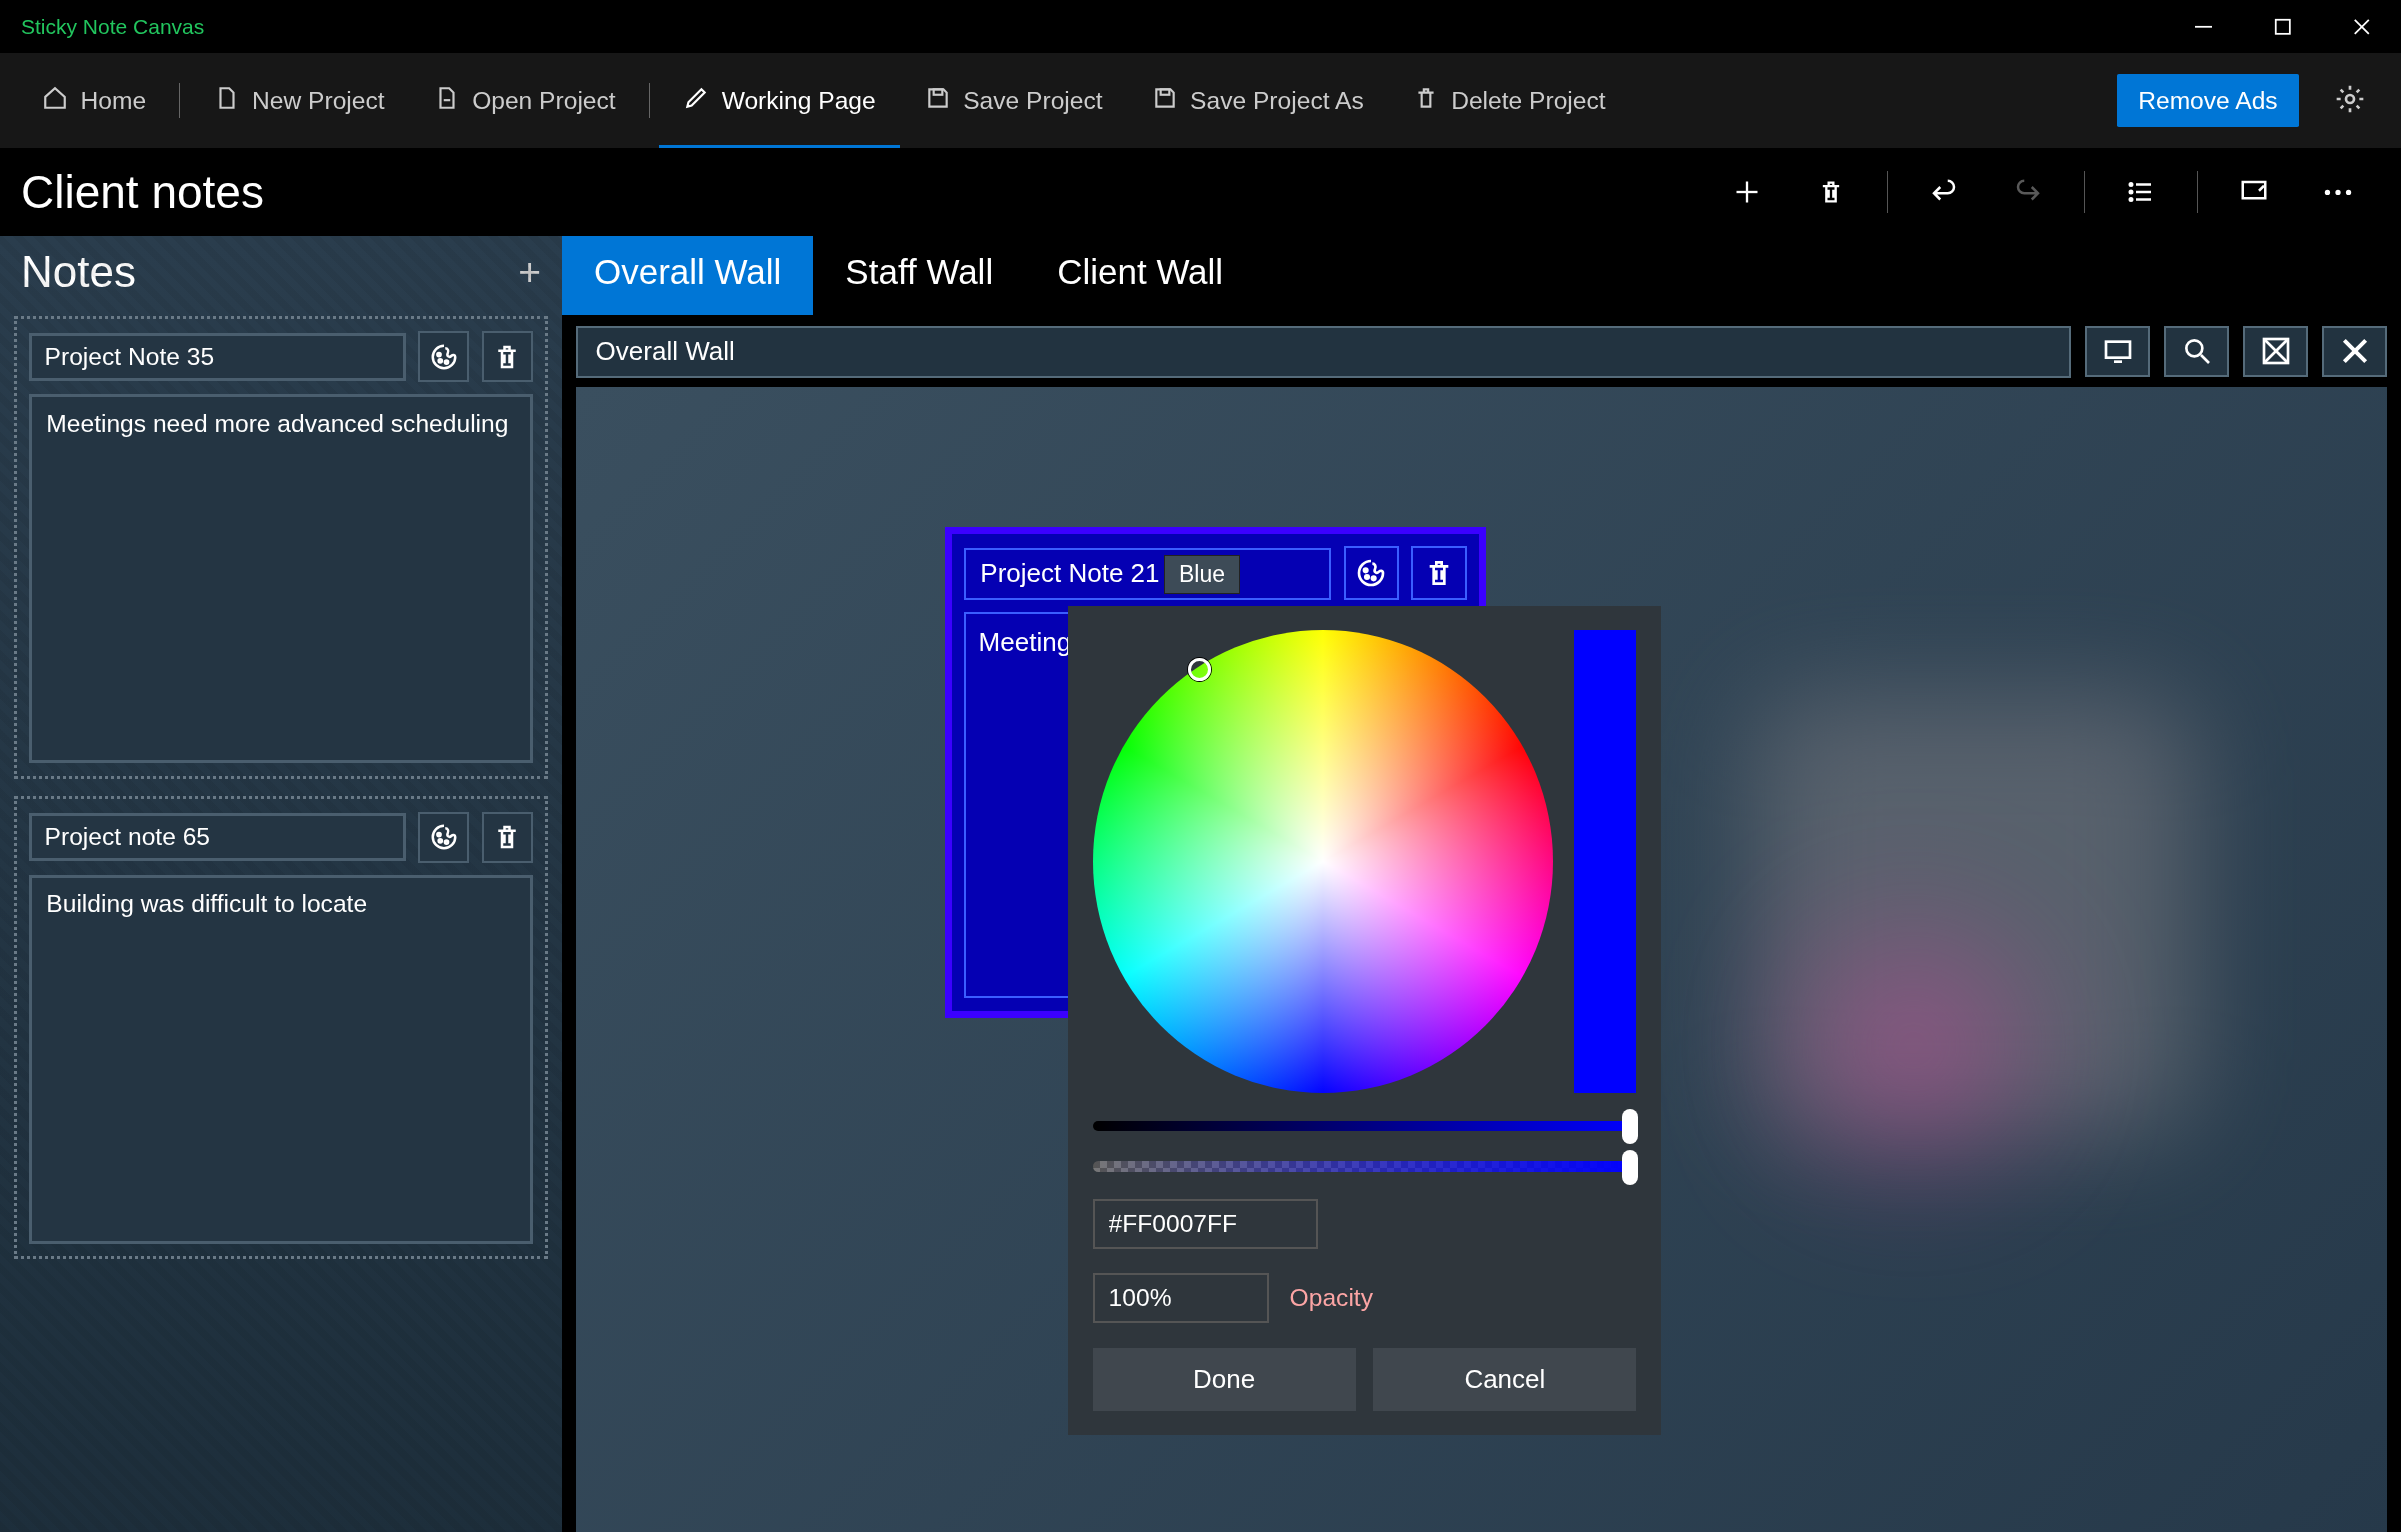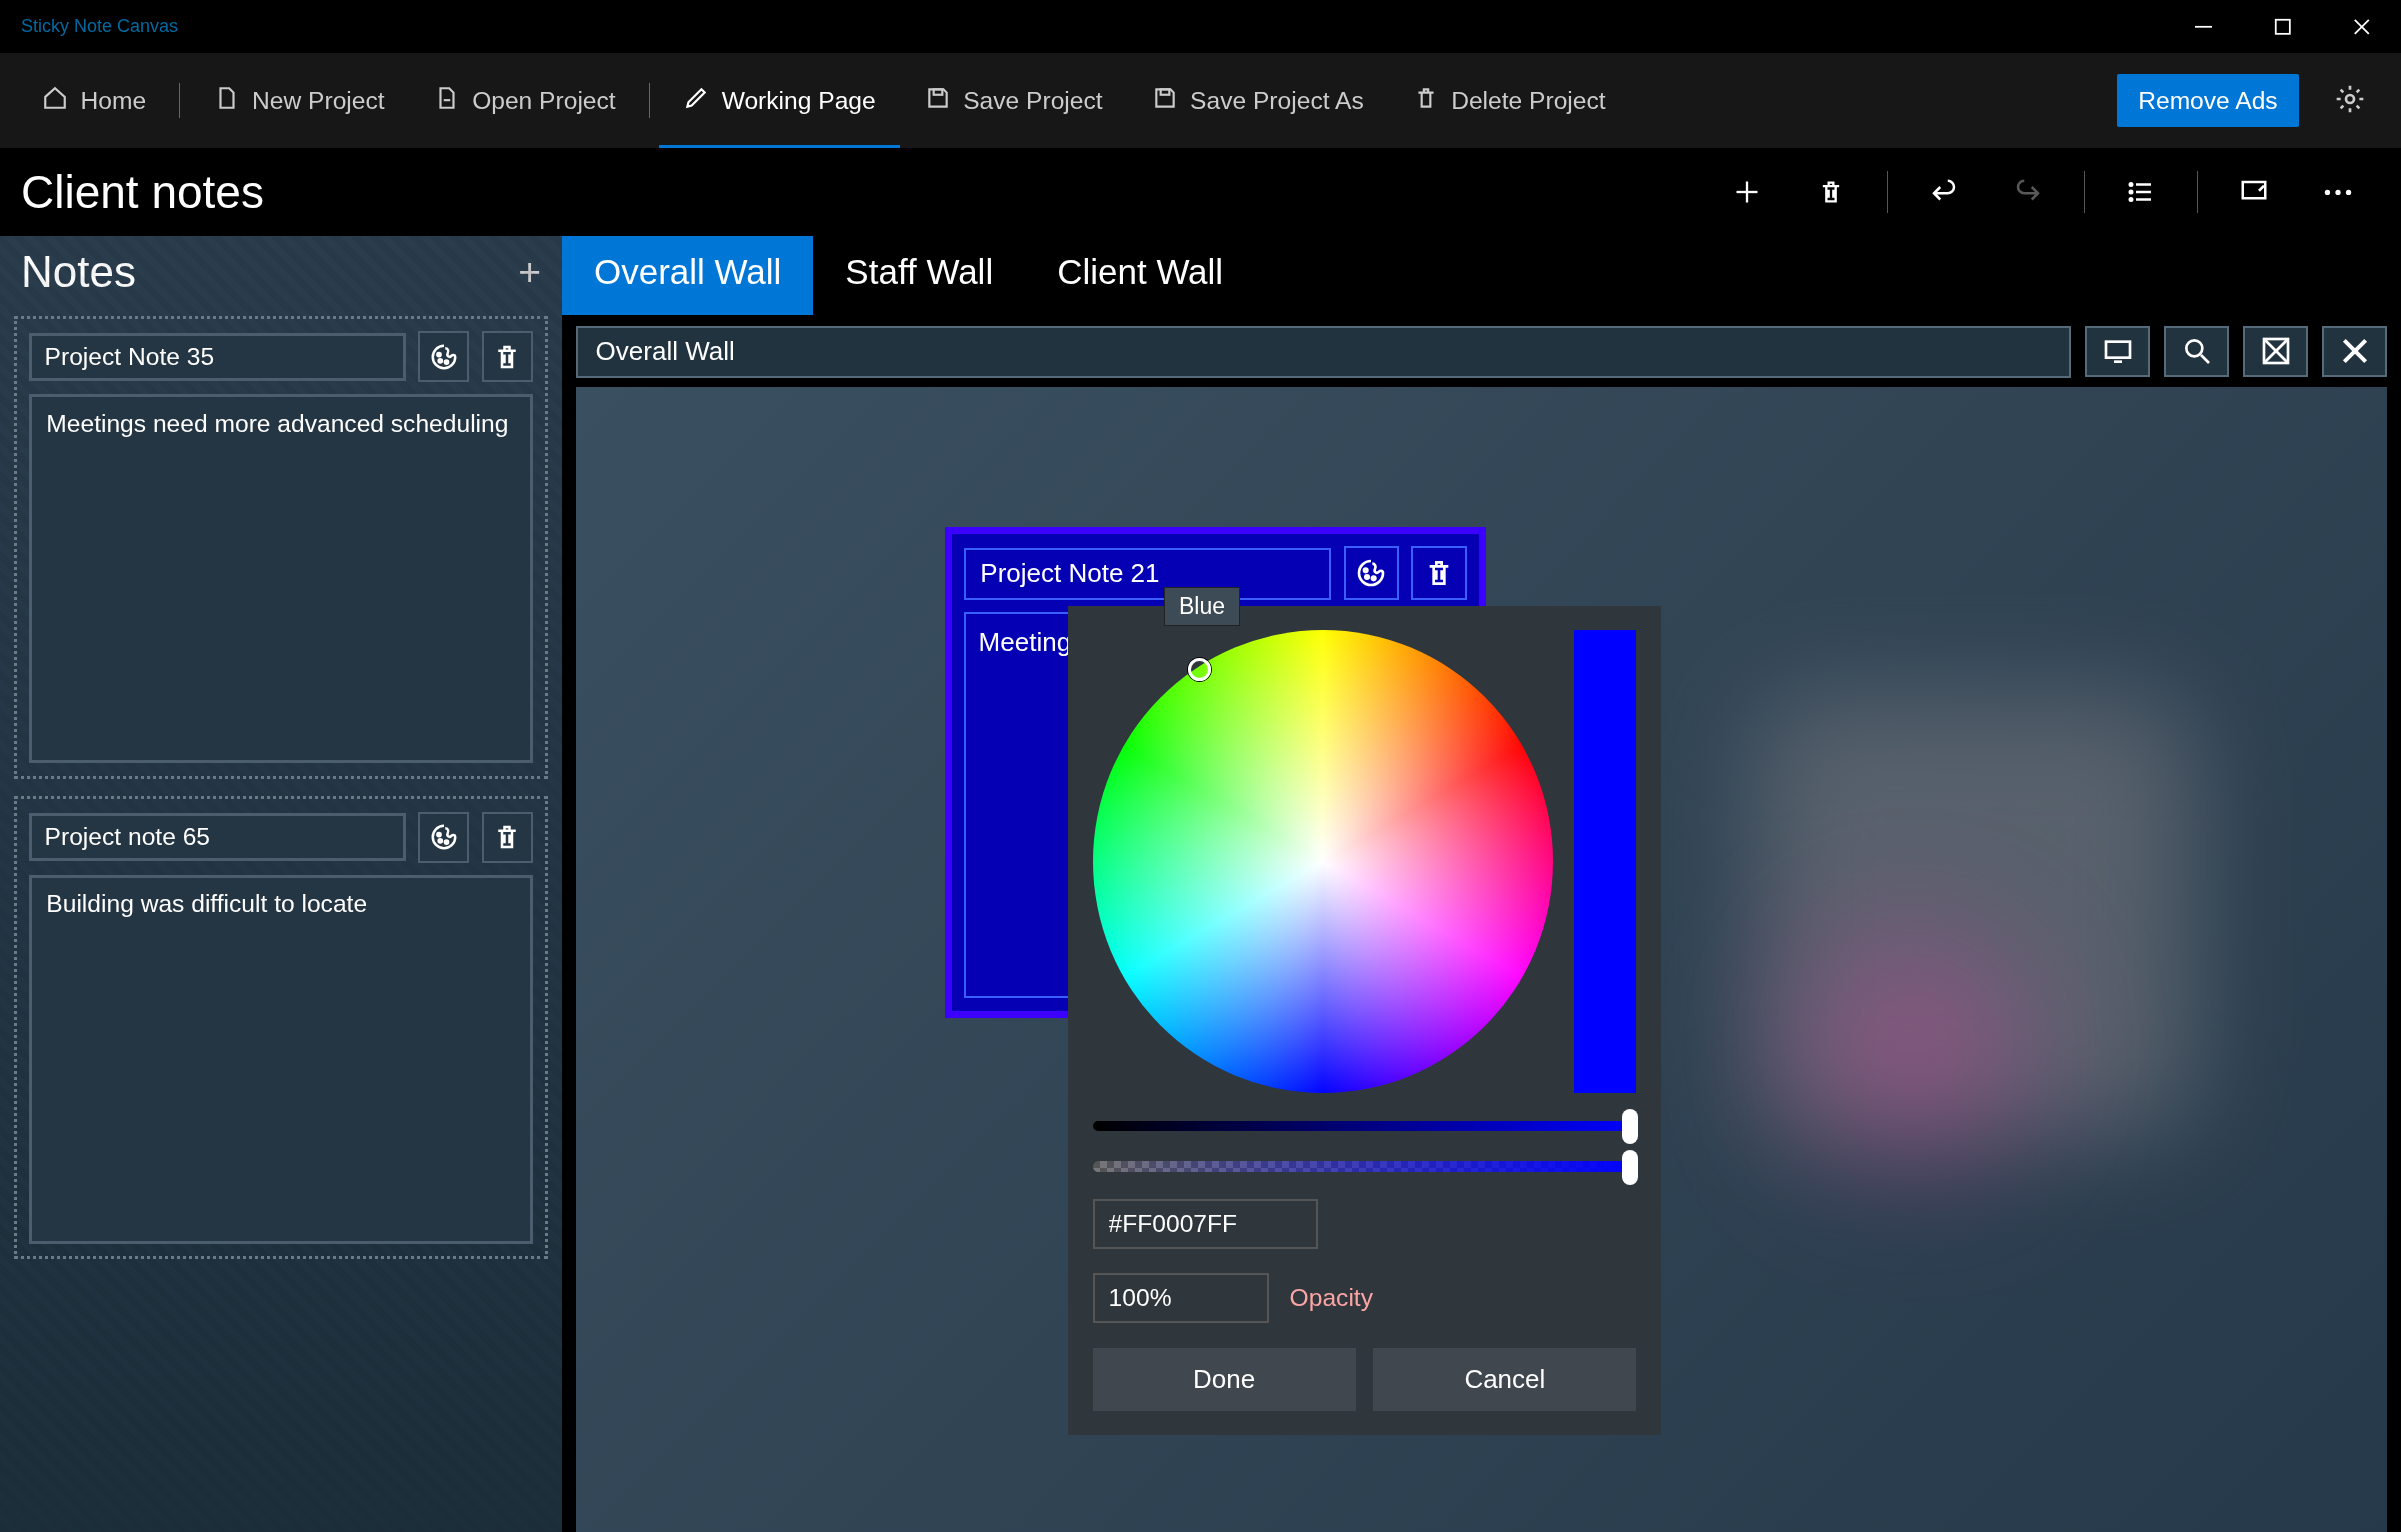--- a/index.html
+++ b/index.html
@@ -1,20 +1,20 @@
 <!DOCTYPE html>
 <html style="font-size:14px"><head>
 <meta charset="utf-8">
 <style>
   * { box-sizing: border-box; margin: 0; padding: 0; font-family: "Segoe UI", Arial, sans-serif; }
   body { background: #000; color: #fff; width: 2401px; height: 1532px; overflow: hidden; transform-origin: top left; }
   
   
   .titlebar { background: #000; height: 53px; display: flex; align-items: center; padding: 0 21px; position: relative; }
-  .titlebar .title { font-size: 18px; color: #0369a1; }
+  .titlebar .title { font-size: 21px; color: #22c55e; }
   .titlebar .winctrls { position: absolute; right: 0; top: 0; display: flex; height: 100%; }
   .titlebar .winctrls .wc { width: 79px; height: 100%; display:flex; align-items:center; justify-content:center; font-size:19.3px; color:#fff; }
 
   
   .menubar { background: #171717; height: 95px; display:flex; align-items:center; padding: 0 17.6px; gap: 0; }
   .menubar .mitem { display:flex; align-items:center; gap:12.3px; color:#ccc; padding: 0 24.6px; height: 100%; font-size:24.6px; }
   .menubar .mitem.active { color:#fff; border-bottom:3.5px solid #0076D6; padding-top:3.5px; }
   .menubar .sep { width:0.9px; height:35px; background:#666; margin: 0 8.8px; }
   .menubar .spacer { flex:1; }
   .menubar .removeads { background:#0076D6; color:#fff; padding:12.3px 21px; font-size:24.6px; border-radius:1.8px; margin-right:17.6px; }
@@ -60,21 +60,21 @@
   .canvas .blur2 { position:absolute; width:193px; height:193px; border-radius:50%; background:#d147a0; filter:blur(79px); right:377px; top:562px; opacity:.6;}
 
   
   .cnote { position:absolute; left:369px; top:140px; width:541px; border:7px solid #3b00ff; background:#0500b3; }
   .cnote .crow { display:flex; gap:12.3px; padding:12.3px; align-items:flex-end;}
   .cnote .ctitle { flex:1; background:#0500b3; border:2.6px solid #3b5eff; color:#fff; font-size:26px; padding:8.8px 14px;}
   .cnote .cicn { width:58px; height:54px; border:2.6px solid #3b5eff; background:#0500b3; display:flex; align-items:center; justify-content:center; color:#fff;}
   .cnote .cbody { margin:0 12.3px 12.3px 12.3px; border:2.6px solid #3b5eff; background:#0500b3; color:#fff; font-size:26px; padding:12.3px; min-height:386px;}
 
   
-  .tooltip { position:absolute; left:588px; top:200px; background:#3d4b57; color:#fff; font-size:23px; padding:5.3px 14px; border:0.9px solid #222; z-index:50;}
+  .tooltip { position:absolute; left:588px; top:168px; background:#3d4b57; color:#fff; font-size:23px; padding:5.3px 14px; border:0.9px solid #222; z-index:50;}
 
   
   .colorpicker { position:absolute; left:492px; top:219px; width:593px; background:#2f363c; padding:24.6px; z-index:40; display:flex; flex-direction:column; gap:24.6px;}
   .cptop { display:flex; gap:21px; }
   .wheel { width:463px; height:463px; position:relative; }
   .wheel .circle { width:100%; height:100%; border-radius:50%; background: conic-gradient(from 90deg, #ff0080, #ff00ff, #8000ff, #0000ff, #0080ff, #00ffff, #00ff80, #00ff00, #80ff00, #ffff00, #ff8000, #ff0000, #ff0080); position:relative;}
   .wheel .circle::after { content:''; position:absolute; inset:0; border-radius:50%; background: radial-gradient(circle, #fff 0%, rgba(255,255,255,0) 72%);}
   .wheel .selector { position:absolute; width:23px; height:23px; border:3.5px solid #fff; border-radius:50%; left:95px; top:28px; box-shadow:0 0 0 0.9px #000;}
   .valstrip { width:63px; height:463px; background:#0000ff; }
   .slider { height:16px; position:relative; display:flex; align-items:center;}

